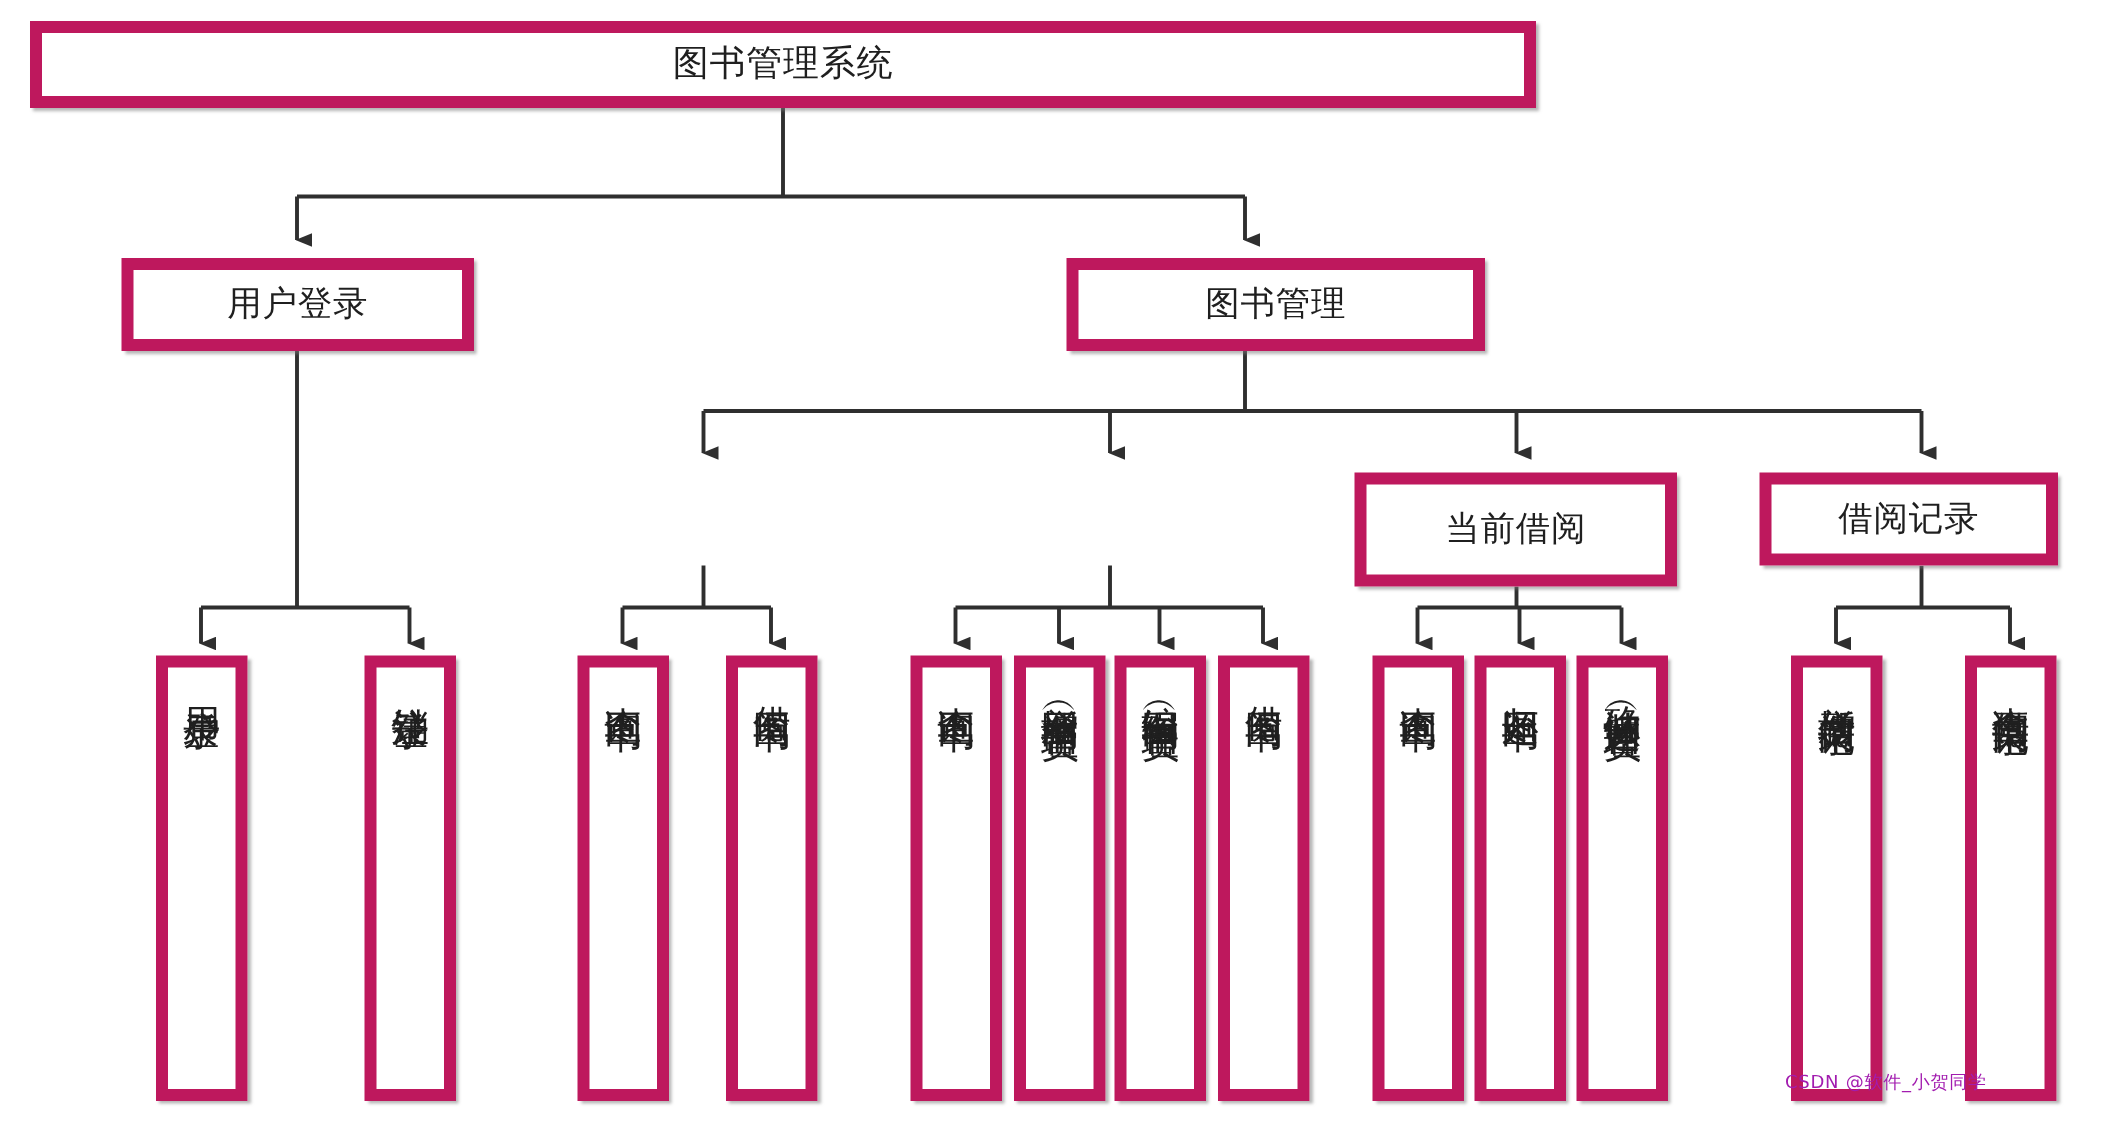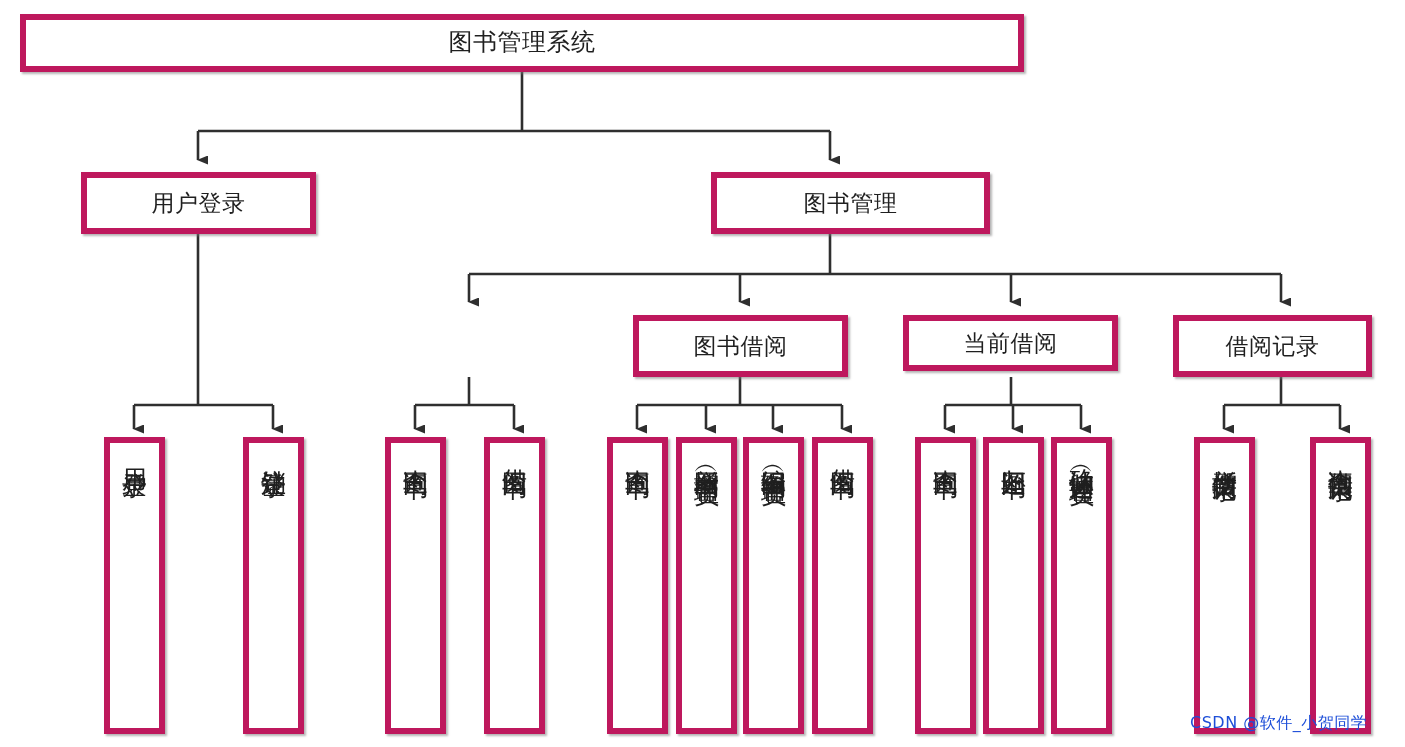--- a/index.html
+++ b/index.html
@@ -23,21 +23,21 @@
     left: 0;
     top: 0;
     width: 1405px;
     height: 747px;
     pointer-events: none;
   }
   .node {
     position: absolute;
     box-sizing: border-box;
     background: #ffffff;
-    border: 6px solid #be185d;
+    border: 8px solid #be185d;
     box-shadow: 2px 2px 2px rgba(120,120,120,0.55);
     display: flex;
     align-items: center;
     justify-content: center;
     color: #1a1a1a;
   }
   .node-label {
     display: block;
     text-align: center;
     line-height: 1.06;
@@ -64,22 +64,22 @@
     font-size: 25px;
     line-height: 1.0;
     letter-spacing: 2px;
     white-space: nowrap;
     transform: none;
   }
   #watermark {
     position: absolute;
     left: 1190px;
     top: 713px;
-    font-size: 16px;
-    color: #1d4ed8;
+    font-size: 12px;
+    color: #a21caf;
     white-space: nowrap;
     letter-spacing: 0.5px;
     pointer-events: none;
   }
 </style>
 </head>
 <body>
 
 <div id="diagram-root">
 
@@ -137,24 +137,21 @@
     <span class="node-label">图书管理系统</span>
   </div>
 
   <div class="node h" style="left:81px; top:172px; width:235px; height:62px;">
     <span class="node-label">用户登录</span>
   </div>
   <div class="node h" style="left:711px; top:172px; width:279px; height:62px;">
     <span class="node-label">图书管理</span>
   </div>
 
-  <div class="node h" style="left:633px; top:315px; width:215px; height:62px;">
-    <span class="node-label">图书借阅</span>
-  </div>
-  <div class="node h" style="left:903px; top:315px; width:215px; height:56px;">
+  <div class="node h" style="left:903px; top:315px; width:215px; height:76px;">
     <span class="node-label">当前借阅</span>
   </div>
   <div class="node h" style="left:1173px; top:315px; width:199px; height:62px;">
     <span class="node-label">借阅记录</span>
   </div>
 
   <div class="node v" style="left:104px; top:437px; width:61px; height:297px;">
     <span class="node-label">用户登录</span>
   </div>
   <div class="node v" style="left:243px; top:437px; width:61px; height:297px;">

